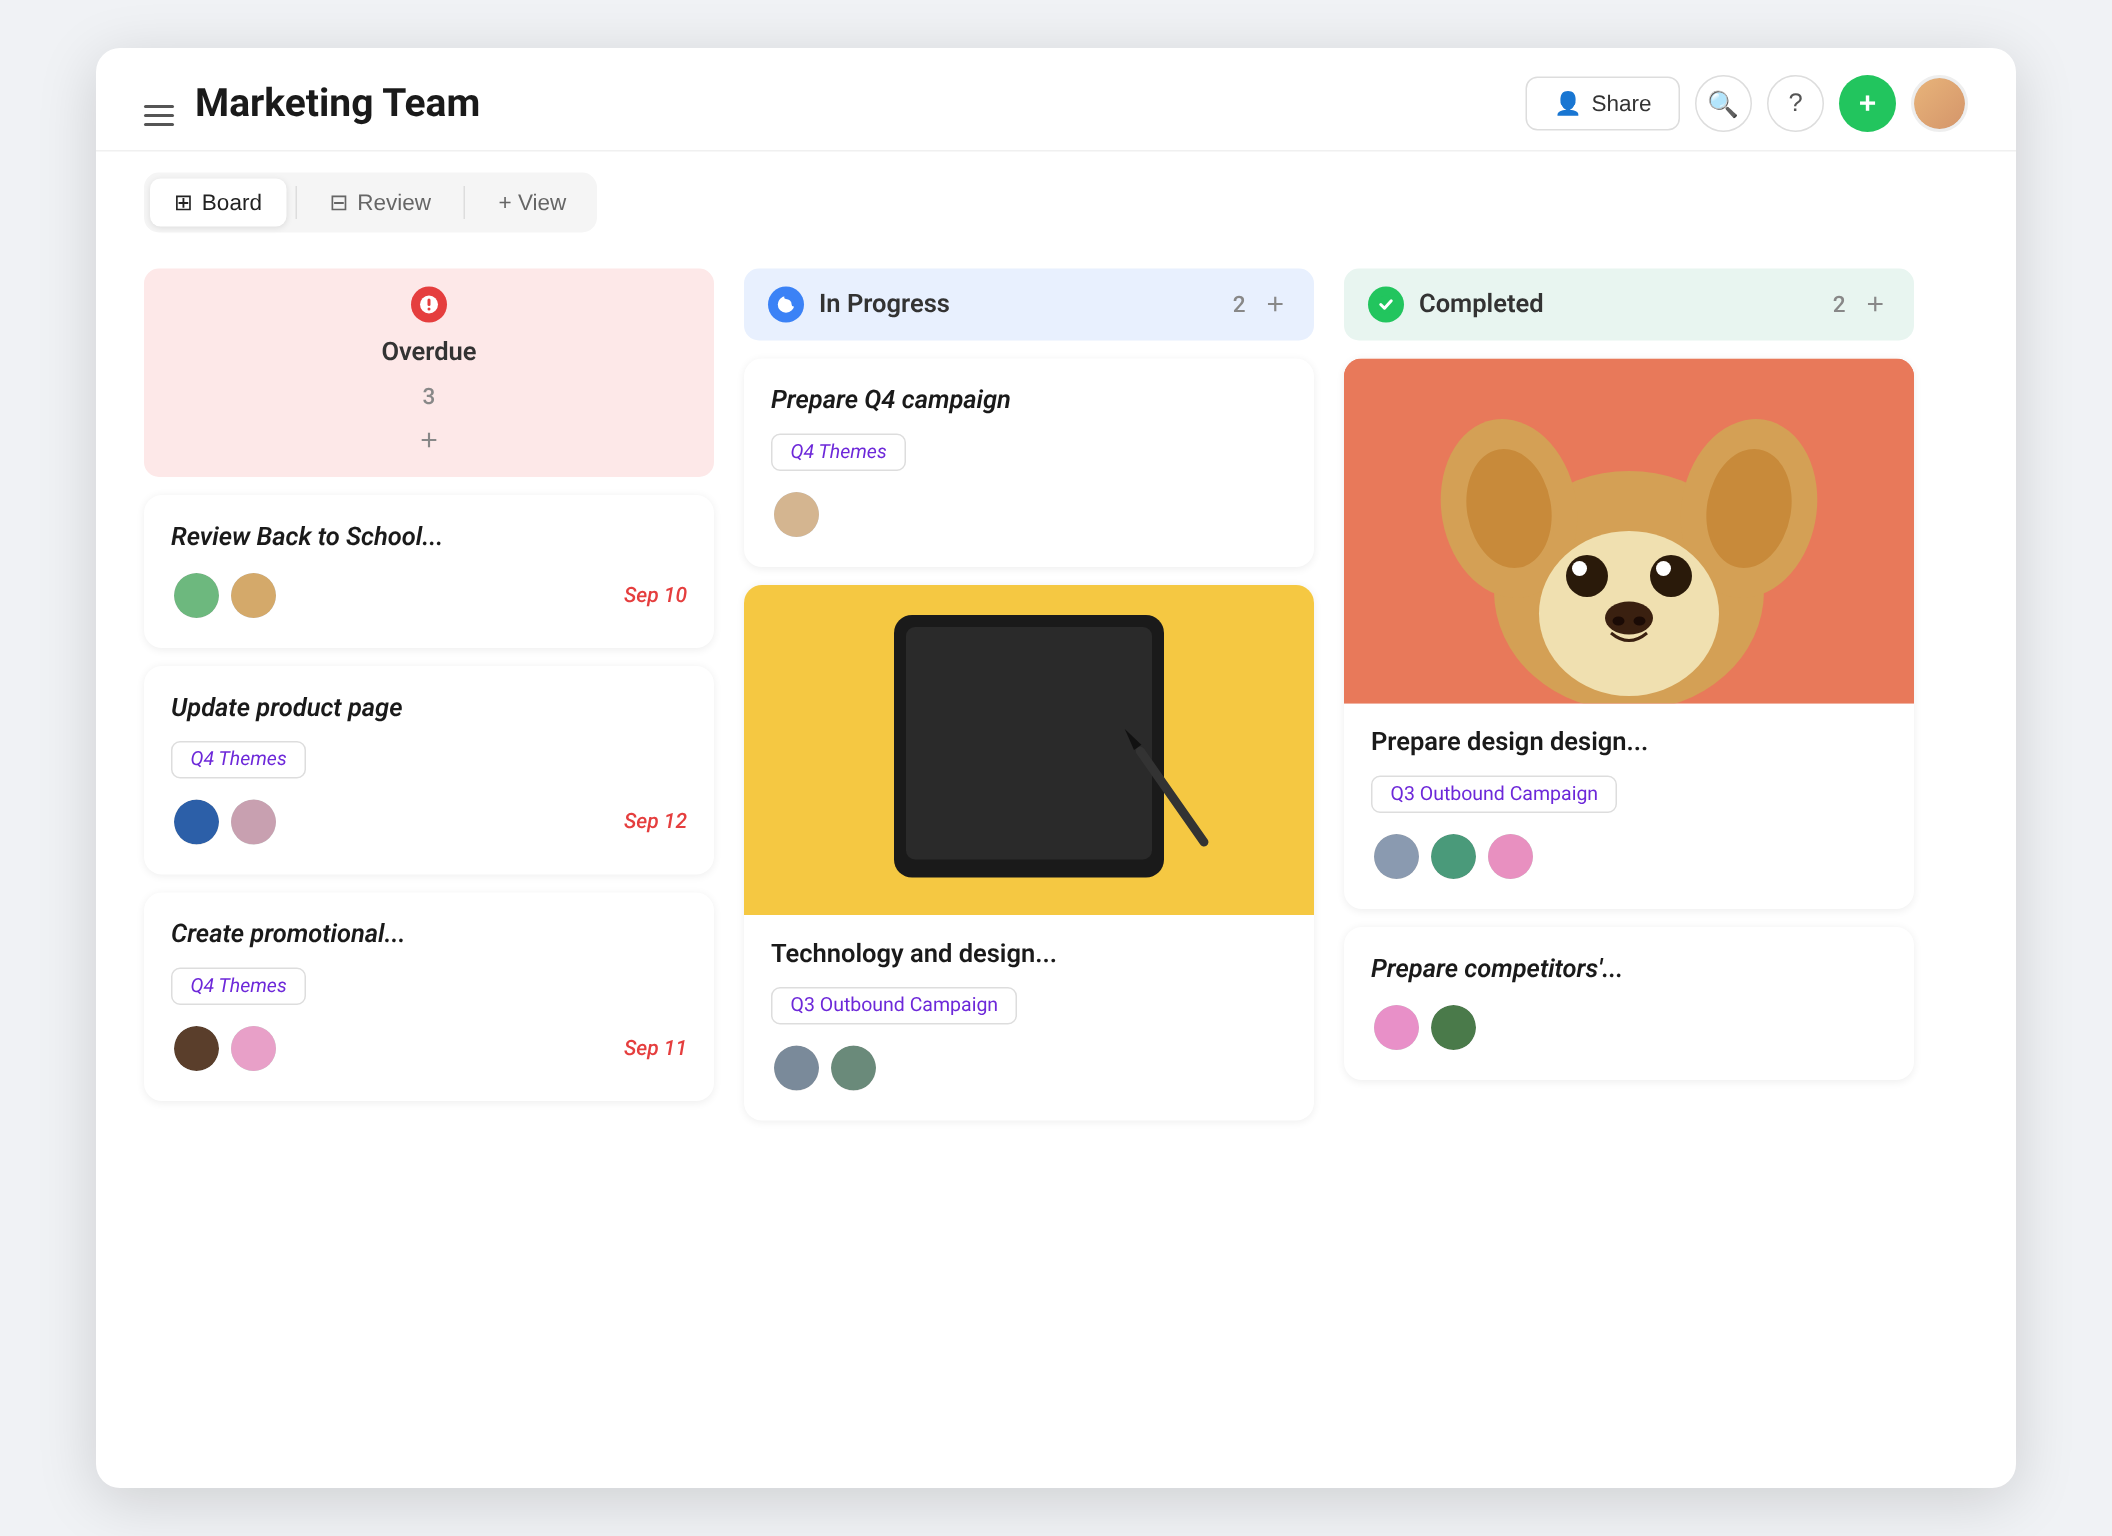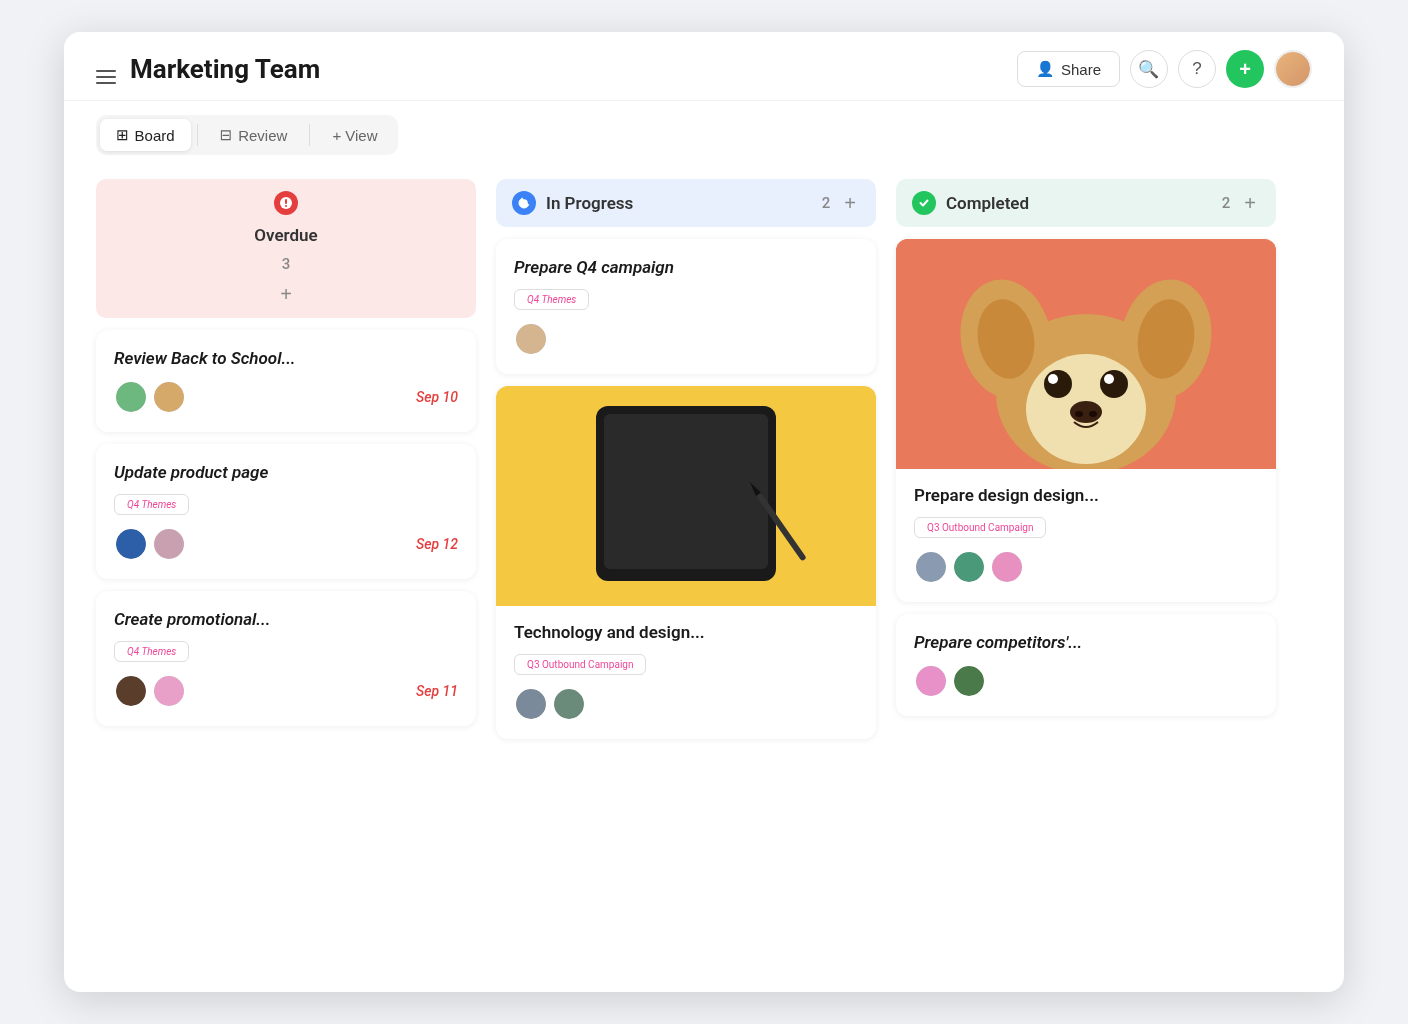--- a/index.html
+++ b/index.html
@@ -249,22 +249,22 @@
       font-size: 17px;
       font-weight: 600;
       color: #1a1a1a;
     }
     .card-tag {
       display: inline-flex;
       align-items: center;
       padding: 4px 12px;
       border: 1.5px solid #ddd;
       border-radius: 6px;
-      font-size: 10px;
-      color: #ec4899;
+      font-size: 13px;
+      color: #6d28d9;
       background: #fff;
       width: fit-content;
       text-align: right;
     }
     .card-footer {
       display: flex;
       align-items: center;
       justify-content: space-between;
     }
     .avatars {

